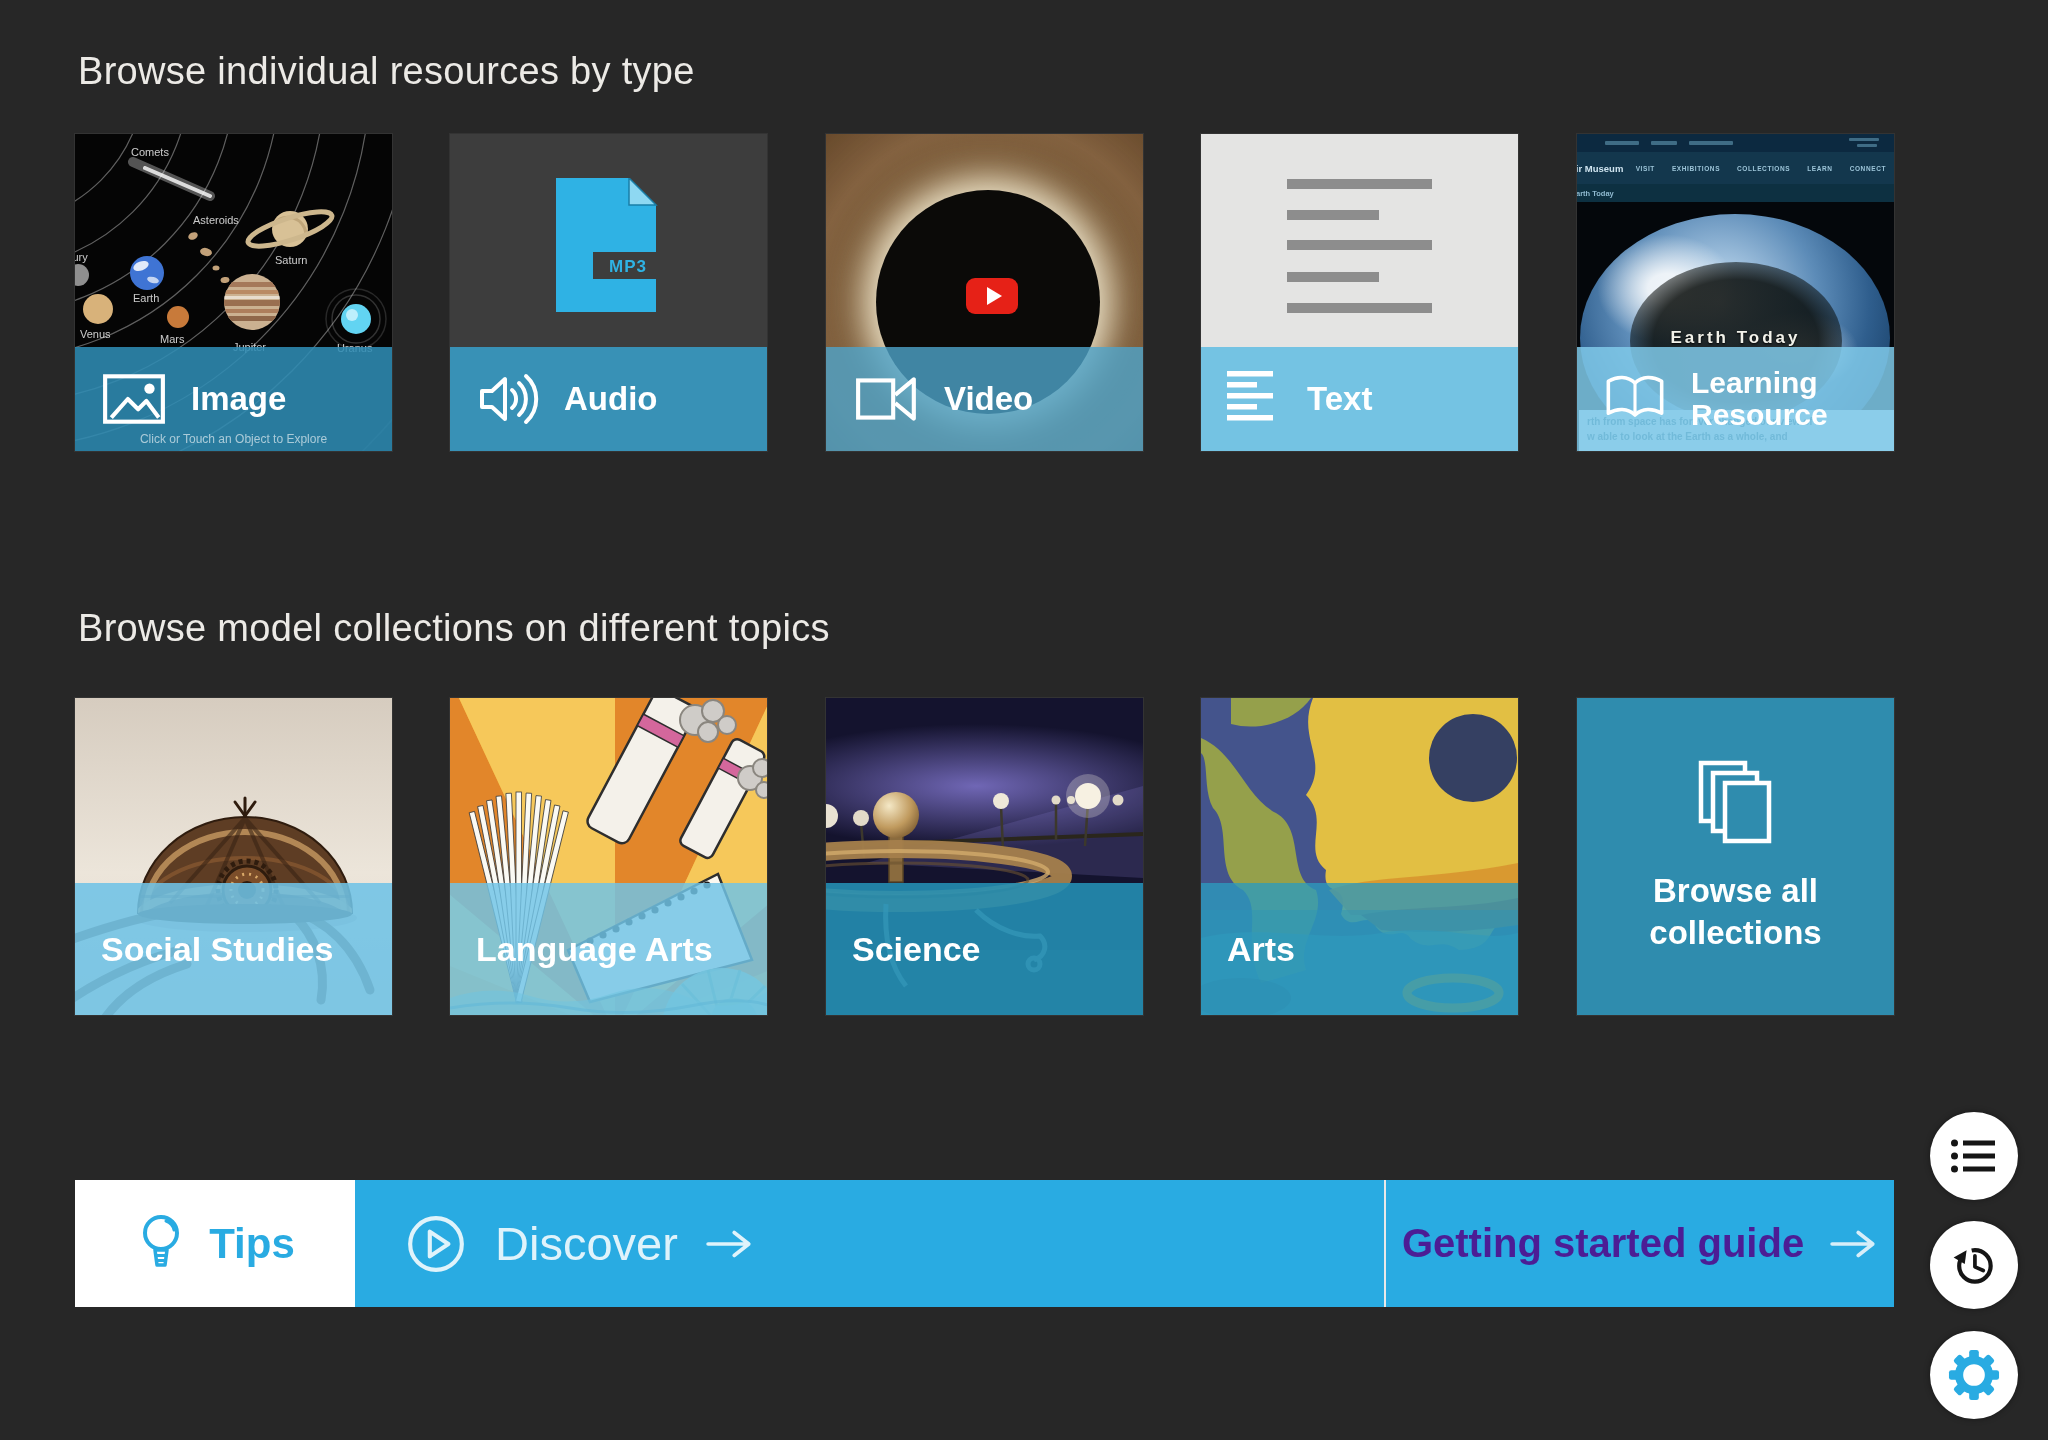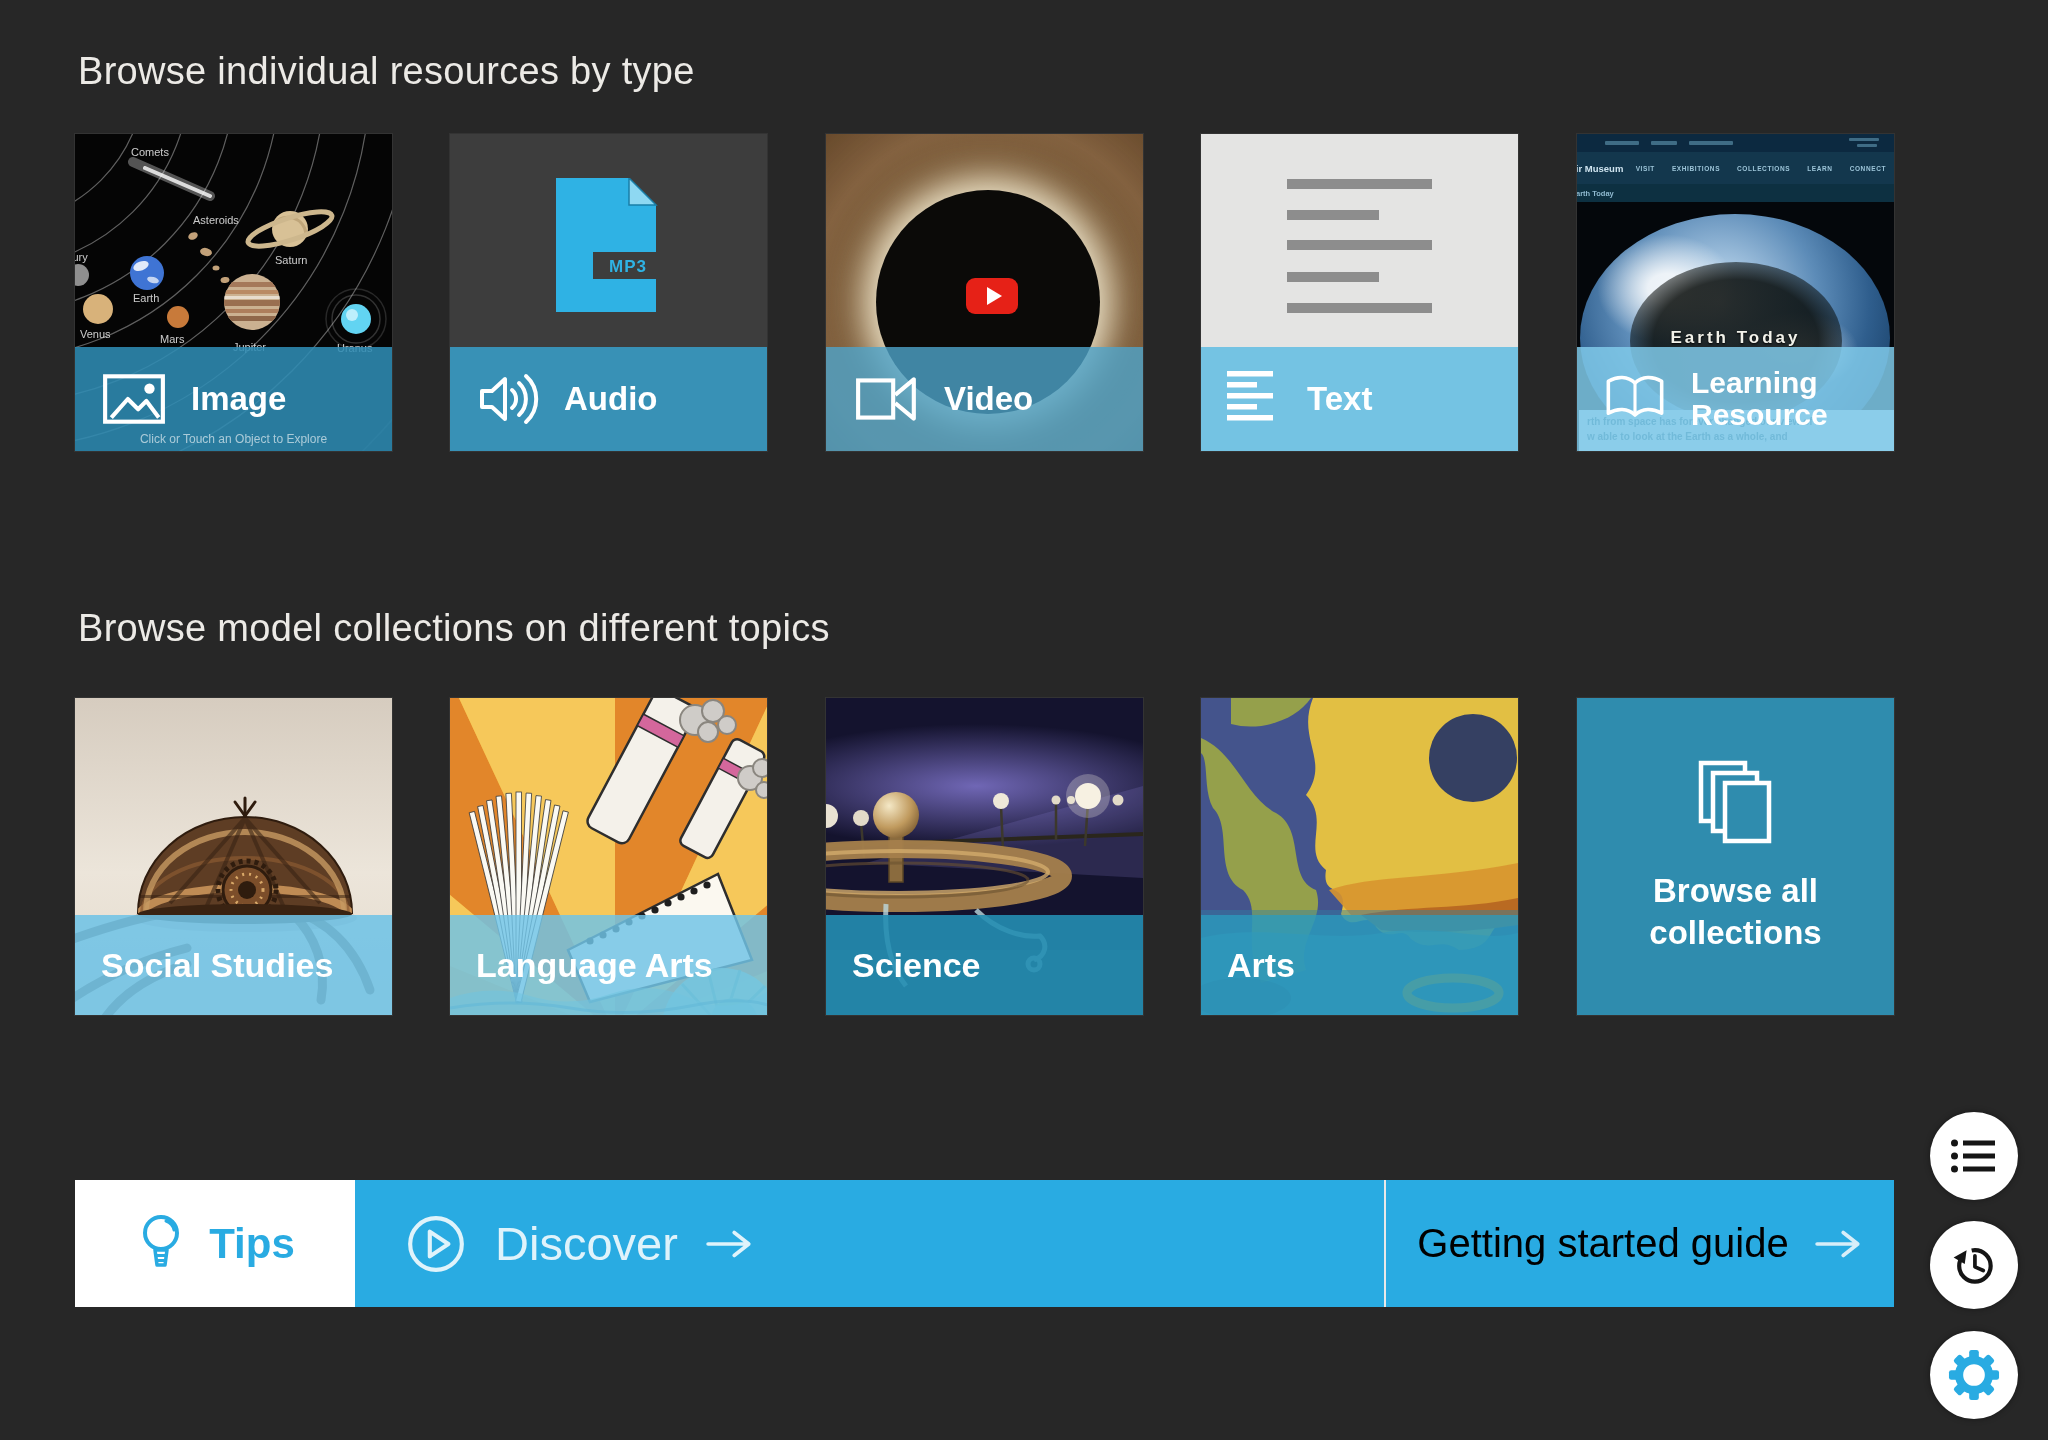--- a/index.html
+++ b/index.html
@@ -5,21 +5,21 @@
   html,body{margin:0;padding:0;background:#272727;}
   .stage{position:relative;width:2048px;height:1440px;background:#272727;overflow:hidden;
          font-family:"Liberation Sans", sans-serif;}
   .heading{position:absolute;left:78px;color:#eceae6;font-size:38px;font-weight:400;letter-spacing:.3px;}
   .row{position:absolute;left:75px;width:1819px;height:317px;}
   .tile{position:absolute;top:0;width:317px;height:317px;overflow:hidden;outline:1px solid rgba(255,255,255,.06);cursor:pointer;}
   .t0{left:0}.t1{left:375px}.t2{left:751px}.t3{left:1126px}.t4{left:1502px}
   .art{position:absolute;inset:0;}
   .band{position:absolute;left:0;right:0;bottom:0;height:104px;display:flex;align-items:center;gap:24px;
         padding-left:26px;color:#fff;font-weight:bold;font-size:33px;}
-  .band2{height:100px;font-size:34px;}
+  .band2{height:132px;font-size:34px;}
   .band-image{background:rgba(47,140,180,.88);}
   .band-audio{background:rgba(56,148,186,.97);}
   .band-video{background:rgba(78,164,203,.80);padding-left:28px;}
   .band-text{background:rgba(112,193,227,.97);}
   .band-learning{background:rgba(128,202,234,.85);}
   .band-social{background:rgba(112,195,230,.88);}
   .band-language{background:rgba(112,195,230,.84);}
   .band-science{background:rgba(36,142,178,.90);}
   .band-arts{background:rgba(44,155,190,.78);}
   .two-line{font-size:30px;line-height:1.07;}
@@ -64,21 +64,21 @@
   .browse-all{background:#2f8cae;display:flex;flex-direction:column;align-items:center;justify-content:center;gap:26px;}
   .browse-all .lbl{color:#fff;font-weight:bold;font-size:33px;line-height:1.25;text-align:center;}
   
   .footer{position:absolute;left:75px;top:1180px;width:1819px;height:127px;display:flex;}
   .tips{width:280px;background:#fff;display:flex;align-items:center;justify-content:center;gap:22px;cursor:pointer;}
   .tips span{color:#29abe2;font-size:42px;font-weight:bold;}
   .discover{flex:1;background:#29abe2;display:flex;align-items:center;gap:28px;padding-left:50px;cursor:pointer;}
   .discover span{color:rgba(255,255,255,.85);font-size:47px;font-weight:400;}
   .fdivider{width:2px;background:rgba(255,255,255,.9);}
   .guide{width:508px;background:#29abe2;display:flex;align-items:center;justify-content:center;gap:26px;cursor:pointer;}
-  .guide span{color:#000000;font-size:40px;font-weight:400;}
+  .guide span{color:#4c1d95;font-size:40px;font-weight:700;}
   
   .fab{position:absolute;left:1930px;width:88px;height:88px;border-radius:50%;background:#fff;
        display:flex;align-items:center;justify-content:center;cursor:pointer;box-shadow:0 0 6px rgba(0,0,0,.4);}
 </style>
 </head>
 <body>
 
 <div class="stage">
 
   <div class="heading" style="top:50px">Browse individual resources by type</div>

